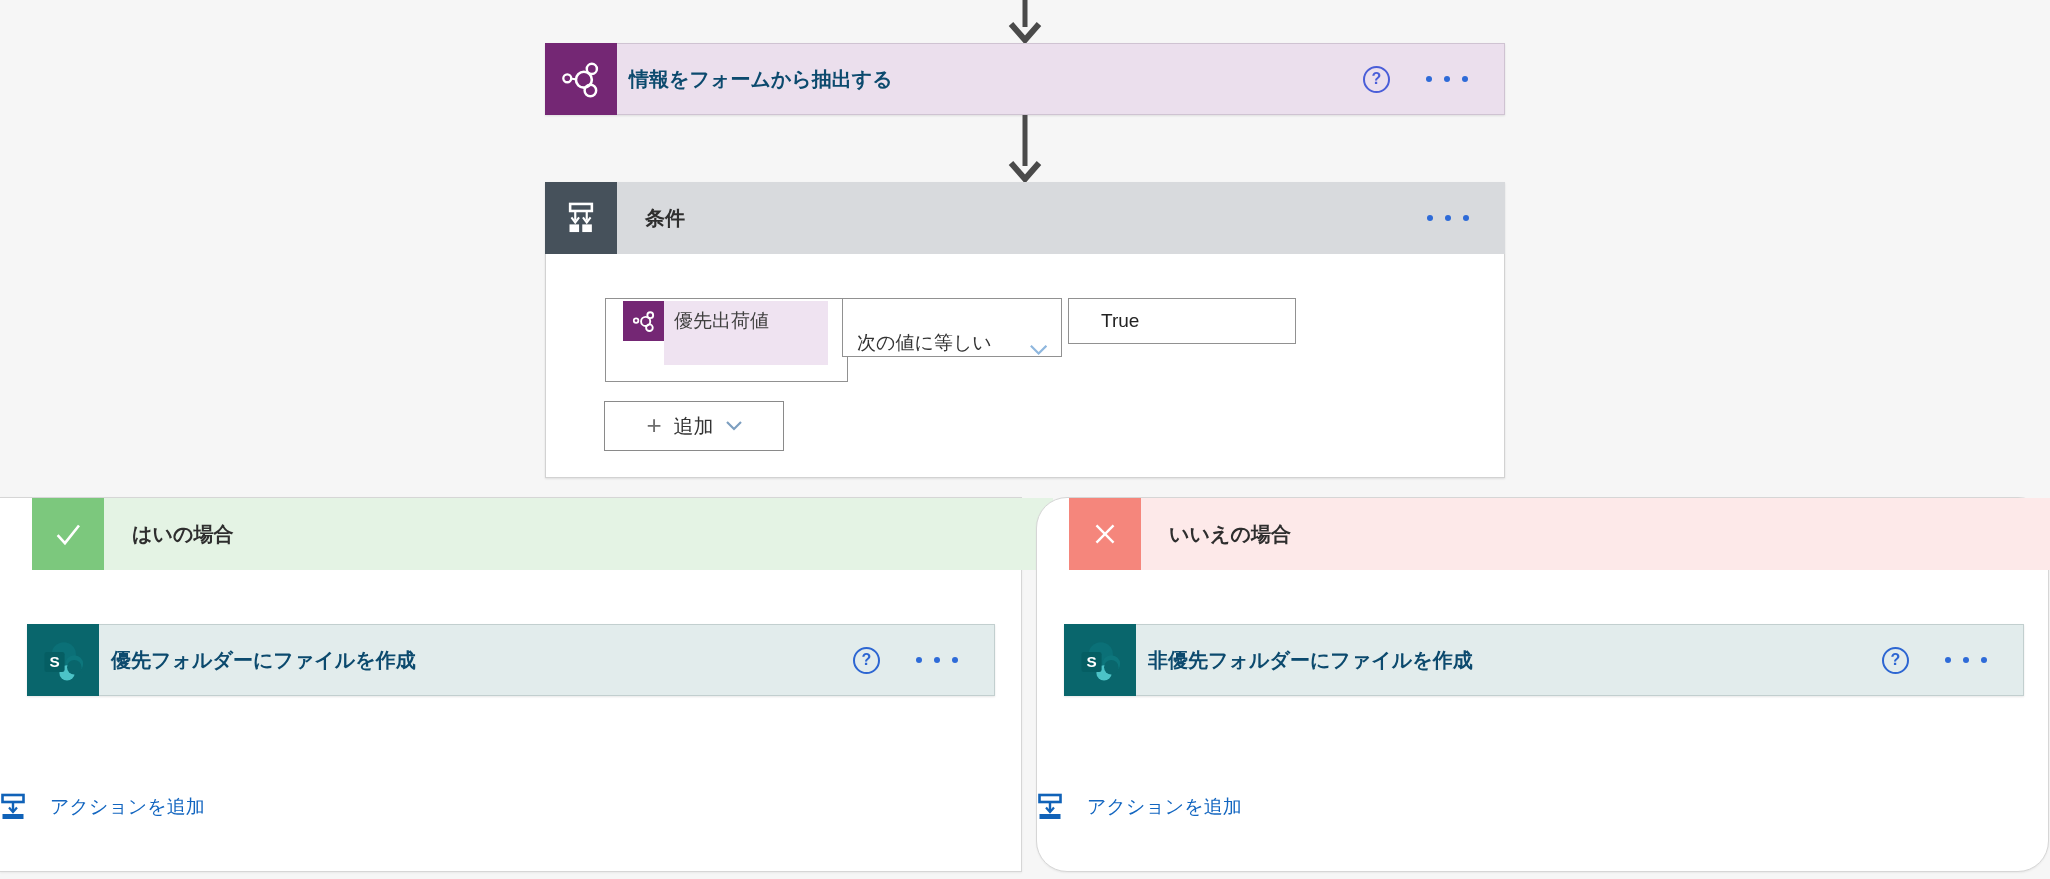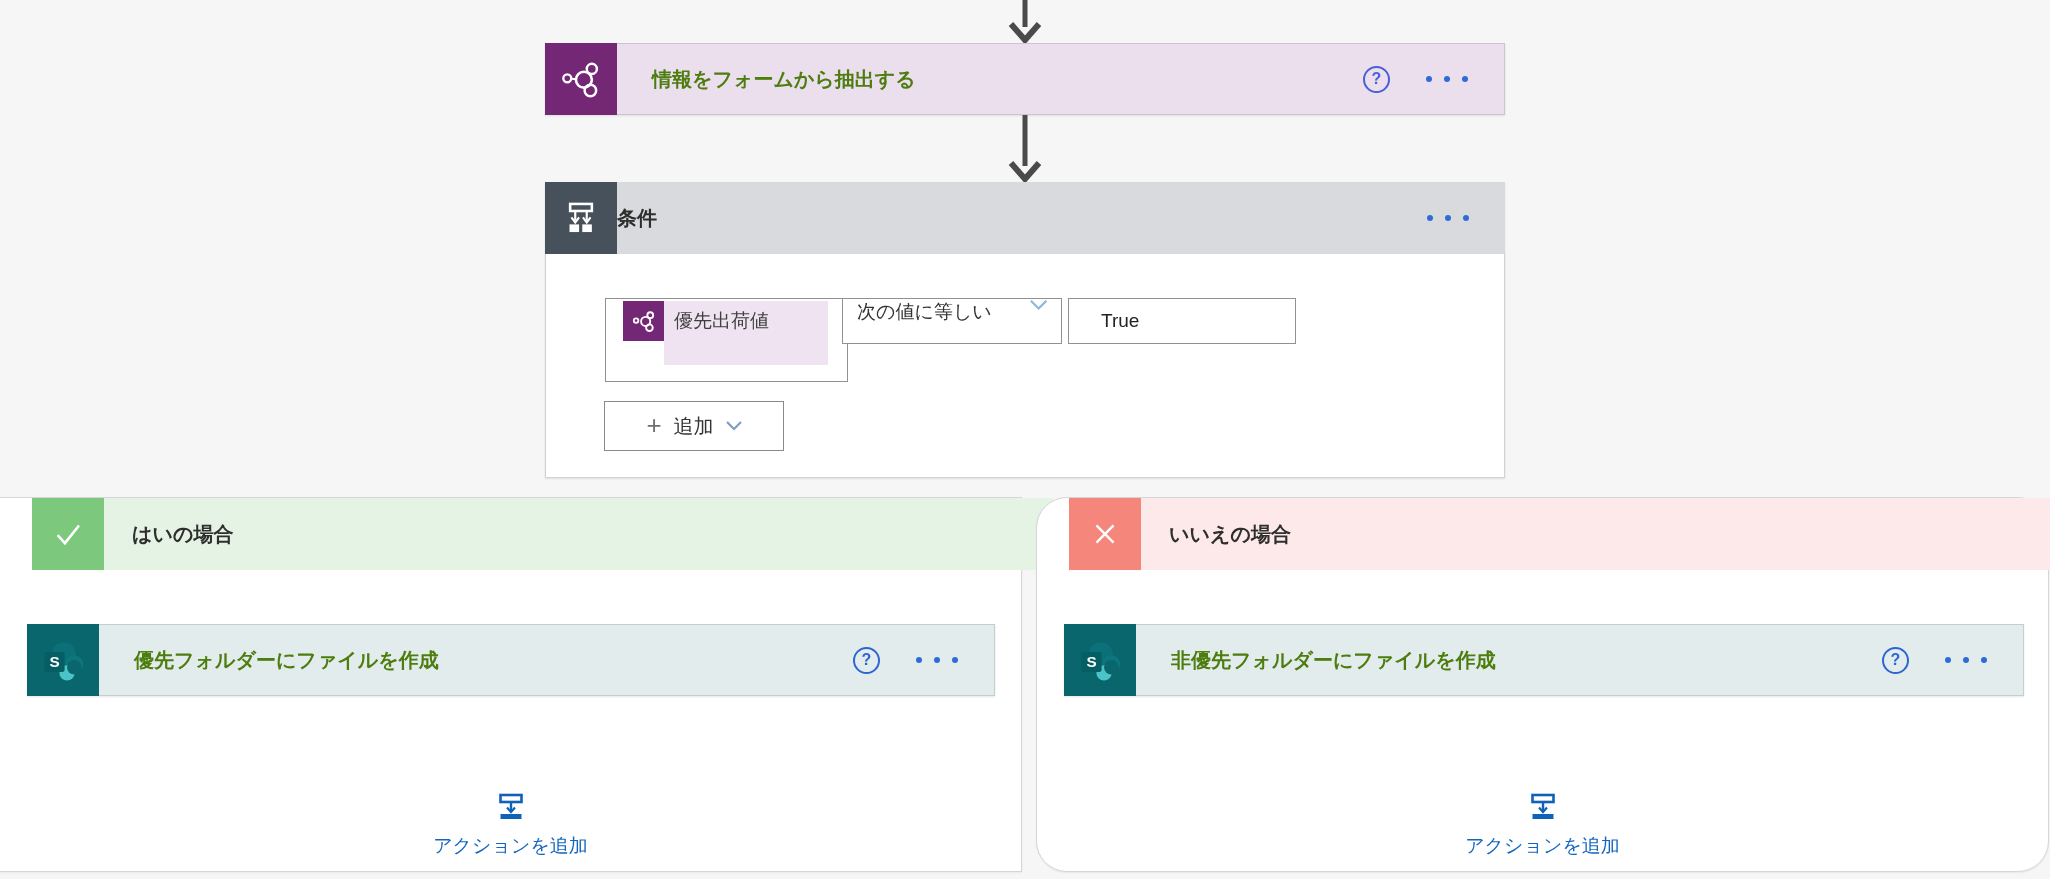--- a/index.html
+++ b/index.html
@@ -7,43 +7,43 @@
   body { font-family:"Liberation Sans", sans-serif; background:#f6f6f6; position:relative; }
 
   .canvas { position:absolute; inset:0; background:#f6f6f6; }
 
   
   .flow-arrow { position:absolute; left:1003px; width:44px; pointer-events:none; }
 
   
   .action-card { position:absolute; display:flex; align-items:stretch; box-shadow:0 1px 2px rgba(0,0,0,.10); cursor:pointer; }
   .action-card .icon-sq { width:72px; flex:0 0 72px; display:flex; align-items:center; justify-content:center; }
-  .action-card .card-title { flex:1; display:flex; align-items:center; padding-left:35px; font-size:20px; font-weight:600; color:#4d7c0f; white-space:nowrap; }
+  .action-card .card-title { flex:1; display:flex; align-items:center; padding-left:12px; font-size:20px; font-weight:600; color:#0c4a6e; white-space:nowrap; }
   .card-controls { display:flex; align-items:center; gap:34px; padding-right:34px; }
   .help-btn { width:27px; height:27px; border-radius:50%; border:2px solid #4a5ed8; color:#4a5ed8; font-size:16px; font-weight:700; display:flex; align-items:center; justify-content:center; background:transparent; cursor:pointer; }
   .help-btn.sp { border-color:#2d66d2; color:#2d66d2; }
   .dots { display:flex; gap:12px; cursor:pointer; padding:6px 2px; }
   .dots i { width:6px; height:6px; border-radius:50%; background:#2e6bd8; display:block; }
 
   
   .ai-card { left:545px; top:43px; width:960px; height:72px; background:#ebdfed; border:1px solid #cfc3d2; }
   .ai-card .icon-sq { background:#742774; margin:-1px 0 -1px -1px; }
 
   
   .cond-card { position:absolute; left:545px; top:182px; width:960px; height:296px; background:#ffffff; border:1px solid #d2d2d2; box-shadow:0 1px 2px rgba(0,0,0,.10); }
   .cond-header { position:absolute; left:-1px; top:-1px; width:960px; height:72px; background:#d8dadd; display:flex; align-items:stretch; cursor:pointer; }
   .cond-header .icon-sq { width:72px; flex:0 0 72px; background:#46515b; display:flex; align-items:center; justify-content:center; }
-  .cond-header .card-title { flex:1; display:flex; align-items:center; font-size:20px; font-weight:600; color:#2e2e2e; }
+  .cond-header .card-title { flex:1; display:flex; align-items:center; padding-left:28px; font-size:20px; font-weight:600; color:#2e2e2e; }
 
   .operand-box { position:absolute; left:59px; top:115px; width:243px; height:84px; background:#fff; border:1px solid #919191; cursor:text; }
   .token-icon { position:absolute; left:17px; top:2px; width:41px; height:40px; background:#742774; display:flex; align-items:center; justify-content:center; }
   .token-area { position:absolute; left:58px; top:2px; width:164px; height:64px; background:#efe3f1; }
   .token-area span { display:block; padding:7px 0 0 10px; font-size:19px; color:#404040; white-space:nowrap; }
 
-  .operator-dd { position:absolute; left:296px; top:115px; width:220px; height:46px; background:#fff; border:1px solid #919191; display:flex; align-items:flex-start; cursor:pointer;gap:38px; }
+  .operator-dd { position:absolute; left:296px; top:115px; width:220px; height:59px; background:#fff; border:1px solid #919191; display:flex; align-items:flex-end; cursor:pointer;gap:38px; }
   .operator-dd .dd-text { flex:1; padding-left:14px; font-size:19px; color:#333; white-space:nowrap; }
   .operator-dd svg { margin-right:14px; }
 
   .value-input { position:absolute; left:522px; top:115px; width:228px; height:46px; background:#fff; border:1px solid #919191; font-size:19px; color:#222; padding-left:32px; font-family:"Liberation Sans", sans-serif; }
 
   .add-btn { position:absolute; left:58px; top:218px; width:180px; height:50px; background:#fff; border:1px solid #8a8a8a; display:flex; align-items:center; justify-content:center; gap:12px; cursor:pointer; font-size:20px; color:#333; }
   .add-btn .plus { color:#6f6f6f; font-size:26px; font-weight:400; line-height:1; margin-top:-3px; }
 
   
   .branch { position:absolute; top:497px; height:375px; background:#ffffff; border:1px solid #d6d6d6; box-shadow:0 1px 2px rgba(0,0,0,.06); }
@@ -56,21 +56,21 @@
   .branch-yes .icon-sq { background:#7cc87d; }
   .branch-yes .bar { background:#e4f3e4; }
   .branch-no .icon-sq { background:#f5867c; }
   .branch-no .bar { background:#fde9e9; }
 
   .sp-card { top:126px; background:#e2ecec; border:1px solid #c2cfcf; height:72px; }
   .branch-yes .sp-card { left:27px; width:968px; }
   .branch-no  .sp-card { left:27px; width:960px; }
   .sp-card .icon-sq { background:#09666c; margin:-1px 0 -1px -1px; }
 
-  .add-action { position:absolute; left:0; top:295px; width:100%; display:flex; align-items:center; justify-content:flex-start; gap:12px; cursor:pointer; background:none; border:none;flex-direction:column; }
+  .add-action { position:absolute; left:0; top:295px; width:100%; display:flex; align-items:center; justify-content:flex-start; gap:24px; cursor:pointer; background:none; border:none; }
   .add-action span { font-size:19px; color:#1366c0; white-space:nowrap; }
 </style>
 </head>
 <body>
 
 <div class="canvas">
 
   <svg class="flow-arrow" style="top:0; height:43px;" viewBox="0 0 44 43">
     <line x1="22" y1="0" x2="22" y2="27" stroke="#4a4a4a" stroke-width="5"></line>
     <polyline points="8,24 22,40 36,24" fill="none" stroke="#4a4a4a" stroke-width="6"></polyline>

